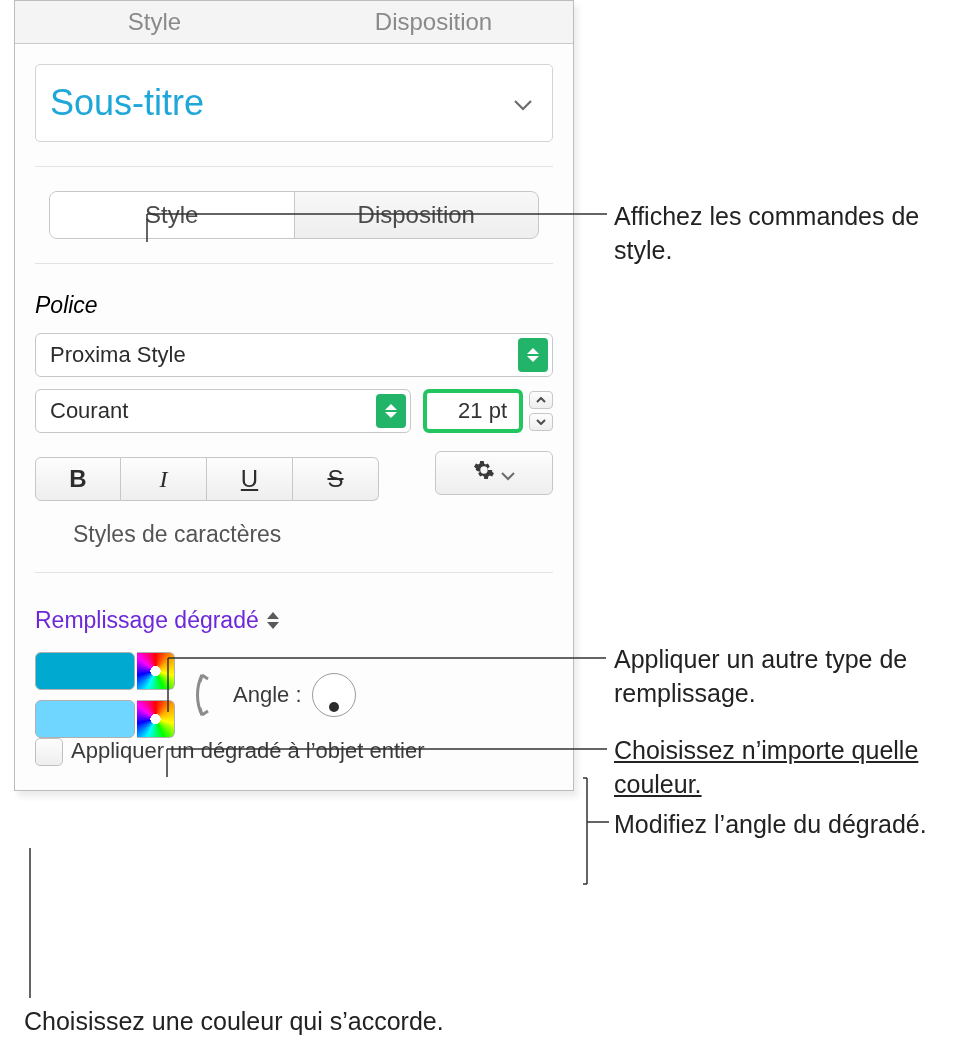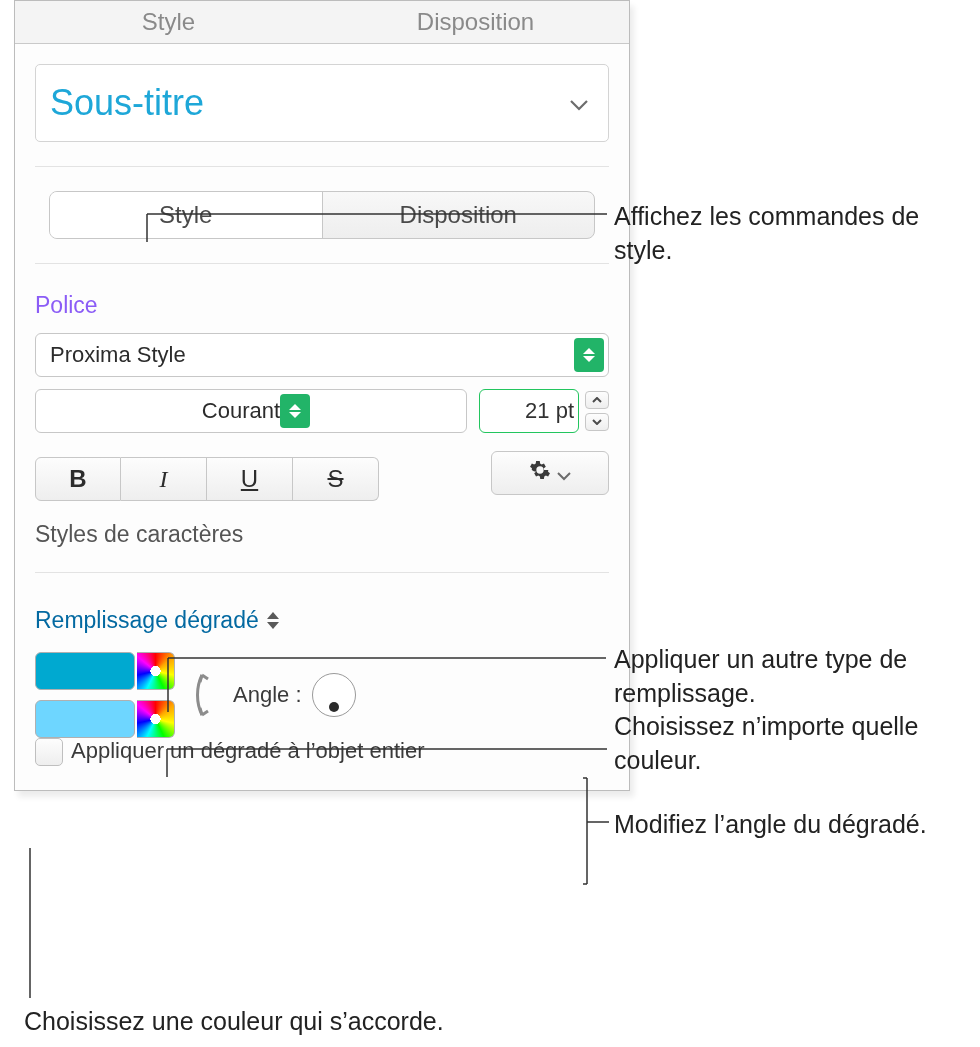--- a/index.html
+++ b/index.html
@@ -10,21 +10,21 @@
     width: 980px;
     height: 1047px;
     position: relative;
     font-size: 24px;
     color: #323232;
   }
   .panel {
     position: absolute;
     left: 14px;
     top: 0;
-    width: 616px;
+    width: 560px;
     border: 1px solid #bcbcbc;
     border-top: none;
     background: #fdfdfd;
     box-shadow: 4px 6px 6px rgba(0,0,0,.08);
   }
   .top-tabs {
     display: flex;
     height: 44px;
     background: #f4f4f4;
     border-top: 1px solid #bcbcbc;
@@ -78,21 +78,21 @@
     flex: 1;
     display: flex;
     align-items: center;
     justify-content: center;
     font-size: 24px;
     color: #4a4a4a;
     cursor: pointer;
   }
   .seg .seg-item.active { background: #ffffff; }
   .seg .seg-item + .seg-item { border-left: 1px solid #c7c7c7; }
-  .section-label { font-size: 23px; color: #8b5cf6; margin-top: 28px; margin-bottom: 14px; }
+  .section-label { font-size: 23px; color: #000000; margin-top: 28px; margin-bottom: 14px; font-style: italic; }
   .select {
     border: 1px solid #c7c7c7;
     border-radius: 6px;
     height: 44px;
     display: flex;
     align-items: center;
     justify-content: space-between;
     padding: 0 4px 0 14px;
     background: #fff;
     font-size: 22px;
@@ -107,23 +107,23 @@
     align-items: center; justify-content: center;
     gap: 2px;
   }
   .stepper-green .tri-up, .stepper-green .tri-dn {
     width: 0; height: 0; border-left: 6px solid transparent; border-right: 6px solid transparent;
   }
   .stepper-green .tri-up { border-bottom: 6px solid #fff; }
   .stepper-green .tri-dn { border-top: 6px solid #fff; }
   .row { display: flex; gap: 12px; }
   .font-size-box {
-    border: 1px solid #22c55e; border-radius: 6px; height: 44px;
+    border: 4px solid #22c55e; border-radius: 6px; height: 44px;
     display: flex; align-items: center; justify-content: flex-end;
-    padding: 0 4px; background: #fff; font-size: 22px; width: 100px;
+    padding: 0 12px; background: #fff; font-size: 22px; width: 100px;
   }
   .mini-stepper {
     width: 24px; display: flex; flex-direction: column; gap: 4px; justify-content: center;
   }
   .mini-step {
     height: 18px; border: 1px solid #c7c7c7; border-radius: 4px;
     background: linear-gradient(#fdfdfd,#eeeeee);
     display: flex; align-items: center; justify-content: center;
   }
   .mini-step svg { width: 10px; height: 6px; }
@@ -139,29 +139,29 @@
   }
   .fmt-btn.first { border-top-left-radius: 6px; border-bottom-left-radius: 6px; }
   .fmt-btn.last  { border-top-right-radius: 6px; border-bottom-right-radius: 6px; }
   .fmt-btn + .fmt-btn { border-left: none; }
   .gear-btn {
     height: 44px; width: 118px; border: 1px solid #c7c7c7; border-radius: 6px;
     background: linear-gradient(#fdfdfd,#eeeeee);
     display: flex; align-items: center; justify-content: center; gap: 6px;
     cursor: pointer;
   }
-  .charstyle-row { display: flex; align-items: center; gap: 0; margin-top: 20px; }
+  .charstyle-row { display: flex; align-items: center; gap: 0; margin-top: 20px; margin-left: 38px; }
   .charstyle-row .label { font-size: 23px; color: #555; }
   .charstyle-row .sel {
     flex: 1; border: 1px solid #c7c7c7; border-radius: 6px; height: 44px;
     background: #fff; display: flex; align-items: center; justify-content: space-between;
     padding: 0 14px; font-size: 22px; cursor: pointer;
   }
   .fill-select {
-    display: inline-flex; align-items: center; gap: 8px; font-size: 23px; color: #0369a1;
+    display: inline-flex; align-items: center; gap: 8px; font-size: 23px; color: #6d28d9;
     cursor: pointer; margin: 10px 0 18px;
   }
   .ud-caret { display: flex; flex-direction: column; gap: 3px; }
   .ud-caret .u, .ud-caret .d { width: 0; height: 0; border-left: 6px solid transparent; border-right: 6px solid transparent; }
   .ud-caret .u { border-bottom: 7px solid #5a5a5a; }
   .ud-caret .d { border-top: 7px solid #5a5a5a; }
   .swatch-row { display: flex; align-items: center; gap: 2px; margin-bottom: 10px; }
   .swatch {
     width: 100px; height: 38px; border: 1px solid #b0b0b0; border-radius: 6px;
     cursor: pointer;
@@ -265,21 +265,21 @@
 
     <div class="select">
       <span>Proxima Style</span>
       <span class="stepper-green">
         <span class="tri-up"></span>
           <span class="tri-dn"></span>
       </span>
     </div>
 
     <div class="row" style="margin-top:12px; align-items:stretch;">
-      <div class="select" style="flex:1;justify-content:center;">
+      <div class="select" style="flex:1;">
         <span>Courant</span>
         <span class="stepper-green">
           <span class="tri-up"></span>
             <span class="tri-dn"></span>
         </span>
       </div>
       <div style="display:flex; gap:6px; align-items:center;">
         <div class="font-size-box">
           <span>21 pt</span>
         </div>
@@ -379,21 +379,21 @@
 </div>
 
 <div class="callout" style="left:614px; top:643px; width:360px;">Appliquer un autre type de remplissage.</div>
 <div class="lead" style="left:168px; top:656px;">
   <svg width="440" height="60">
       <line x1="0" y1="56" x2="0" y2="2"></line>
       <line x1="0" y1="2" x2="438" y2="2"></line>
     </svg>
 </div>
 
-<div class="callout" style="left:614px; top:710px; width:360px;">Choisissez n’importe quelle couleur.</div>
+<div class="callout" style="left:614px; top:734px; width:360px;text-decoration:underline;">Choisissez n’importe quelle couleur.</div>
 <div class="lead" style="left:167px; top:747px;">
   <svg width="442" height="34">
       <line x1="0" y1="30" x2="0" y2="2"></line>
       <line x1="0" y1="2" x2="440" y2="2"></line>
     </svg>
 </div>
 
 <div class="callout" style="left:614px; top:808px; width:365px;">Modifiez l’angle du dégradé.</div>
 <div class="lead" style="left:583px; top:778px;">
   <svg width="30" height="110">

